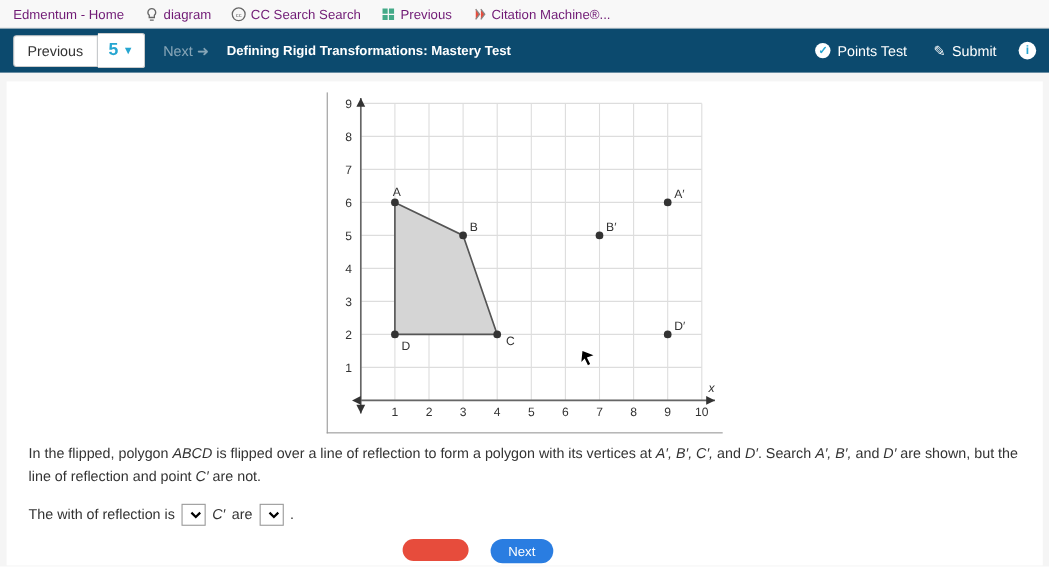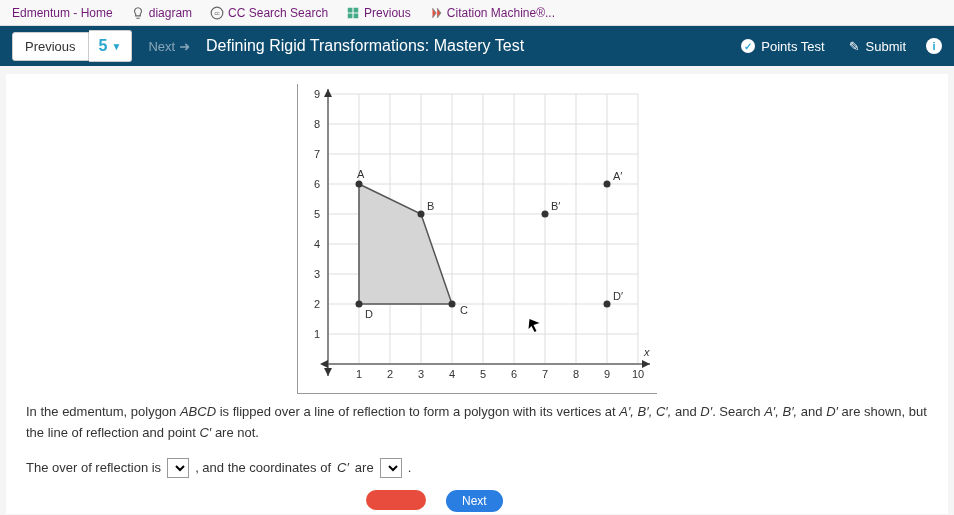--- a/index.html
+++ b/index.html
@@ -6,21 +6,21 @@
 body { font-family: Arial, sans-serif; background: #f5f5f5; width: 954px; height: 515px; overflow: hidden; }
 .tab-bar { display: flex; align-items: center; gap: 18px; padding: 4px 12px; background: #f8f8f8; border-bottom: 1px solid #ddd; font-size: 12px; color: #701a75; height: 26px; }
 .tab-item { display: flex; align-items: center; gap: 4px; cursor: pointer; }
 .tab-item svg, .tab-item .ico { width: 14px; height: 14px; }
 
 .header-bar { display: flex; align-items: center; background: #0c4a6e; color: #fff; height: 40px; padding: 0 12px; }
 .prev-btn { background: #fff; color: #333; padding: 6px 12px; border-radius: 3px 0 0 3px; font-size: 13px; cursor: pointer; border:1px solid #ccc;}
 .num-btn { background: #fff; color: #26a6d1; padding: 6px 10px; font-size: 16px; font-weight: bold; border-radius: 0 3px 3px 0; cursor: pointer; border:1px solid #ccc; border-left:none; display:flex; align-items:center; gap:4px;}
 .chev { font-size: 10px; color:#26a6d1;}
 .next-btn { color: rgba(255,255,255,0.5); padding: 0 16px; font-size: 13px; display:flex; align-items:center; gap:4px;}
-.title { font-size: 16px; font-weight: normal; flex: 1; }
+.title { font-size: 12px; font-weight: bold; flex: 1; }
 .submit-btn, .tools-btn { display: flex; align-items: center; gap: 6px; padding: 0 12px; font-size: 13px; cursor: pointer; }
 .check-icon { width: 14px; height: 14px; background: #fff; border-radius: 50%; display:flex; align-items:center; justify-content:center; color:#26a6d1; font-size:10px; font-weight:bold;}
 .info-icon { width: 16px; height: 16px; background: #fff; border-radius: 50%; color:#26a6d1; display:flex; align-items:center; justify-content:center; font-size:11px; font-weight:bold; margin-left:8px;}
 
 .content { padding: 10px 20px; background:#fff; margin: 8px 6px; }
 .graph-area { display: flex; justify-content: center; margin-bottom: 8px; }
 .question-text { font-size: 13px; color: #333; line-height: 1.6; margin-top: 6px; }
 .answer-row { font-size: 13px; color: #333; margin-top: 14px; display:flex; align-items:center; gap:6px;}
 select { font-size: 12px; border: 1px solid #999; background:#fff; height:20px;}
 .next-pill { display:inline-block; background:#2a7de1; color:#fff; padding:4px 16px; border-radius:12px; font-size:12px; margin-top:12px; margin-left:420px; cursor:pointer;}
@@ -154,27 +154,26 @@
         <text x="315" y="96" class="lbl">A′</text>
         <circle cx="247" cy="130" r="3.5" class="pt"></circle>
         <text x="253" y="126" class="lbl">B′</text>
         <circle cx="309" cy="220" r="3.5" class="pt"></circle>
         <text x="315" y="216" class="lbl">D′</text>
         <polygon points="231.5,235 241.5,239 235.5,241 238.5,247 236.5,248 233.5,242 230.5,245" class="cursor-arrow"></polygon>
       </svg>
   </div>
 
   <div class="question-text">
-    <span>In the edmentum, polygon </span><i>ABCD</i><span> is flipped over a line of reflection to form a polygon with its vertices at </span><i>A′, B′, C′,</i><span> and </span><i>D′</i><span>. Search </span><i>A′, B′,</i><span> and </span><i>D′</i><span> are shown, but the line of reflection and point </span><i>C′</i><span> are not.</span>
+    <span>In the flipped, polygon </span><i>ABCD</i><span> is flipped over a line of reflection to form a polygon with its vertices at </span><i>A′, B′, C′,</i><span> and </span><i>D′</i><span>. Search </span><i>A′, B′,</i><span> and </span><i>D′</i><span> are shown, but the line of reflection and point </span><i>C′</i><span> are not.</span>
   </div>
 
   <div class="answer-row">
-    <span>The over of reflection is </span>
+    <span>The with of reflection is </span>
     <select><option></option></select>
-    <span>, and the coordinates of </span>
       <i>C′</i>
       <span> are </span>
     <select><option></option></select>
     <span>.</span>
   </div>
 
   <div style="position:relative; height:26px;">
     <span class="reset-pill"></span>
     <span class="next-pill">Next</span>
   </div>

